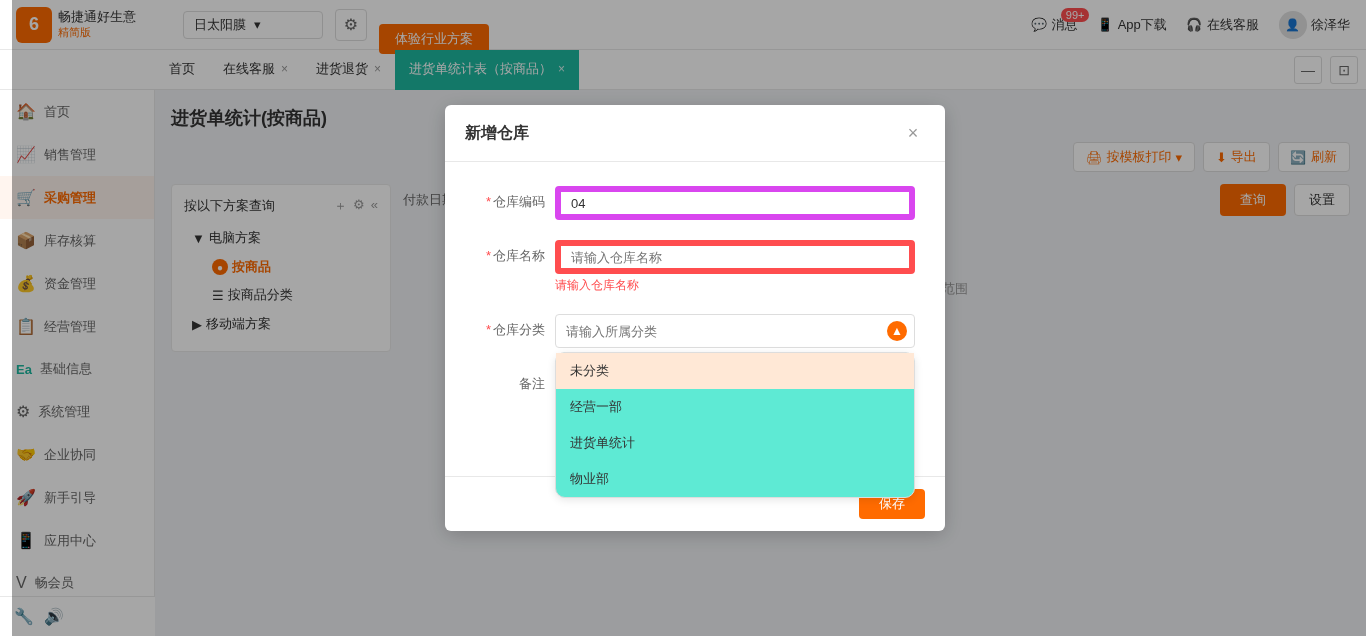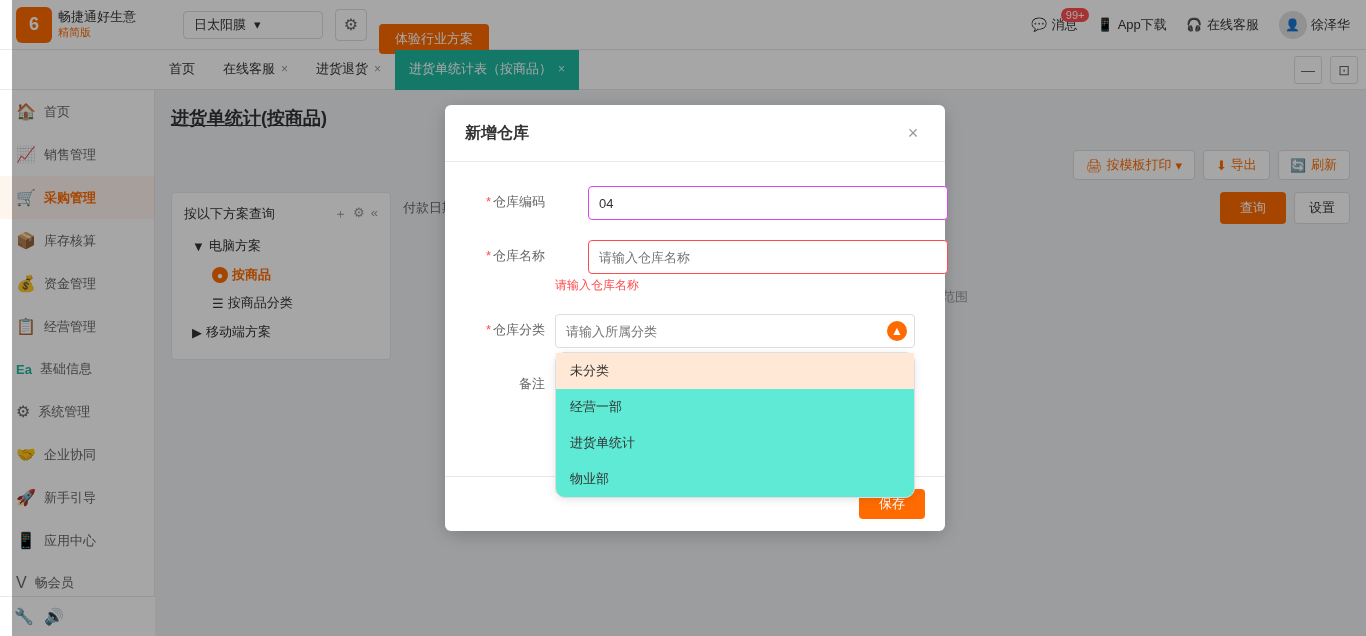--- a/index.html
+++ b/index.html
@@ -187,22 +187,21 @@
     .content-area {
       flex: 1;
       padding: 16px;
       overflow: auto;
       position: relative;
     }
     .page-title {
       font-size: 18px;
       font-weight: bold;
       color: #333;
-      margin-bottom: 20px;
-      text-decoration: underline;
+      margin-bottom: 12px;
     }
     .toolbar {
       display: flex;
       align-items: center;
       justify-content: space-between;
       margin-bottom: 12px;
     }
     .toolbar-left { display: flex; align-items: center; gap: 8px; font-size: 13px; color: #333; }
     .toolbar-right { display: flex; align-items: center; gap: 8px; }
     .btn-print {
@@ -325,22 +324,22 @@
     .modal-form-row {
       display: flex; align-items: flex-start; margin-bottom: 20px; gap: 10px;
     }
     .modal-label {
       font-size: 13px; color: #666; width: 70px;
       text-align: right; padding-top: 7px; flex-shrink: 0;
     }
     .modal-label .required { color: #ff4d4f; margin-right: 2px; }
     .modal-input-wrap { flex: 1; position: relative; }
     .modal-input {
-      width: 100%; border: 1px solid #d946ef; border-radius: 4px;
-      padding: 6px 10px; font-size: 13px; color: #333; height: 34px; margin-left: 33px;
+      width: 100%; border: 6px solid #d946ef; border-radius: 4px;
+      padding: 6px 10px; font-size: 13px; color: #333; height: 34px;
     }
     .modal-input.error { border-color: #ff4d4f; }
     .error-msg { color: #ff4d4f; font-size: 12px; margin-top: 3px; }
     .modal-select-wrap {
       flex: 1; position: relative;
     }
     .modal-select-input {
       width: 100%; border: 1px solid #ddd; border-radius: 4px;
       padding: 6px 32px 6px 10px; font-size: 13px; color: #999; height: 34px;
       background: #fff; cursor: pointer;

